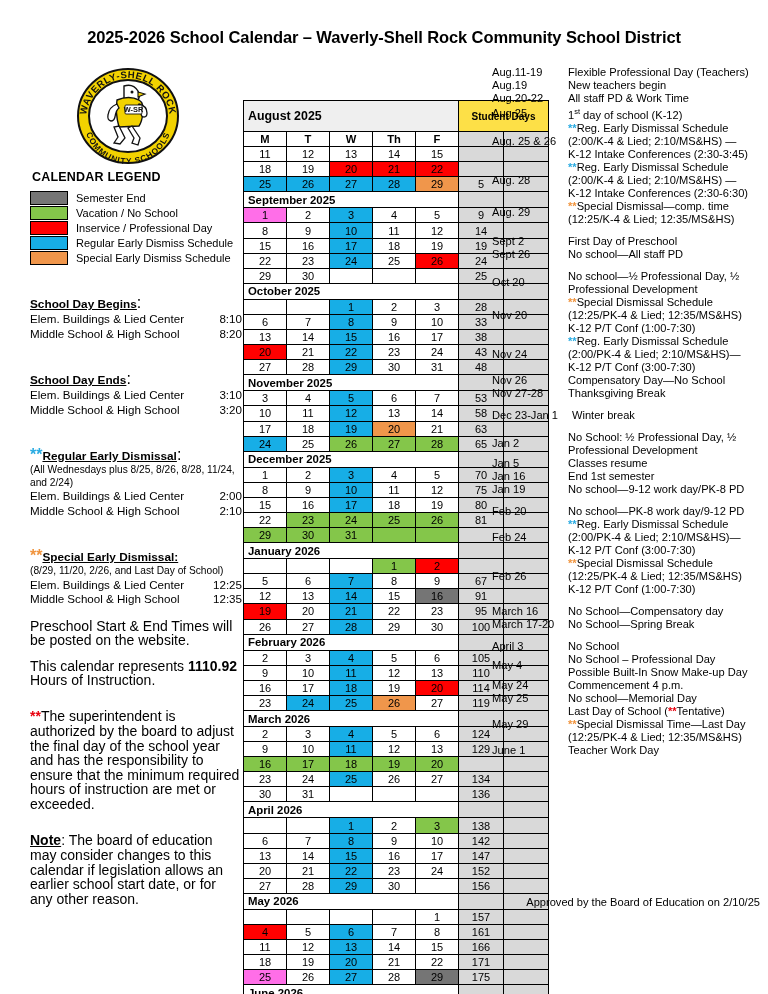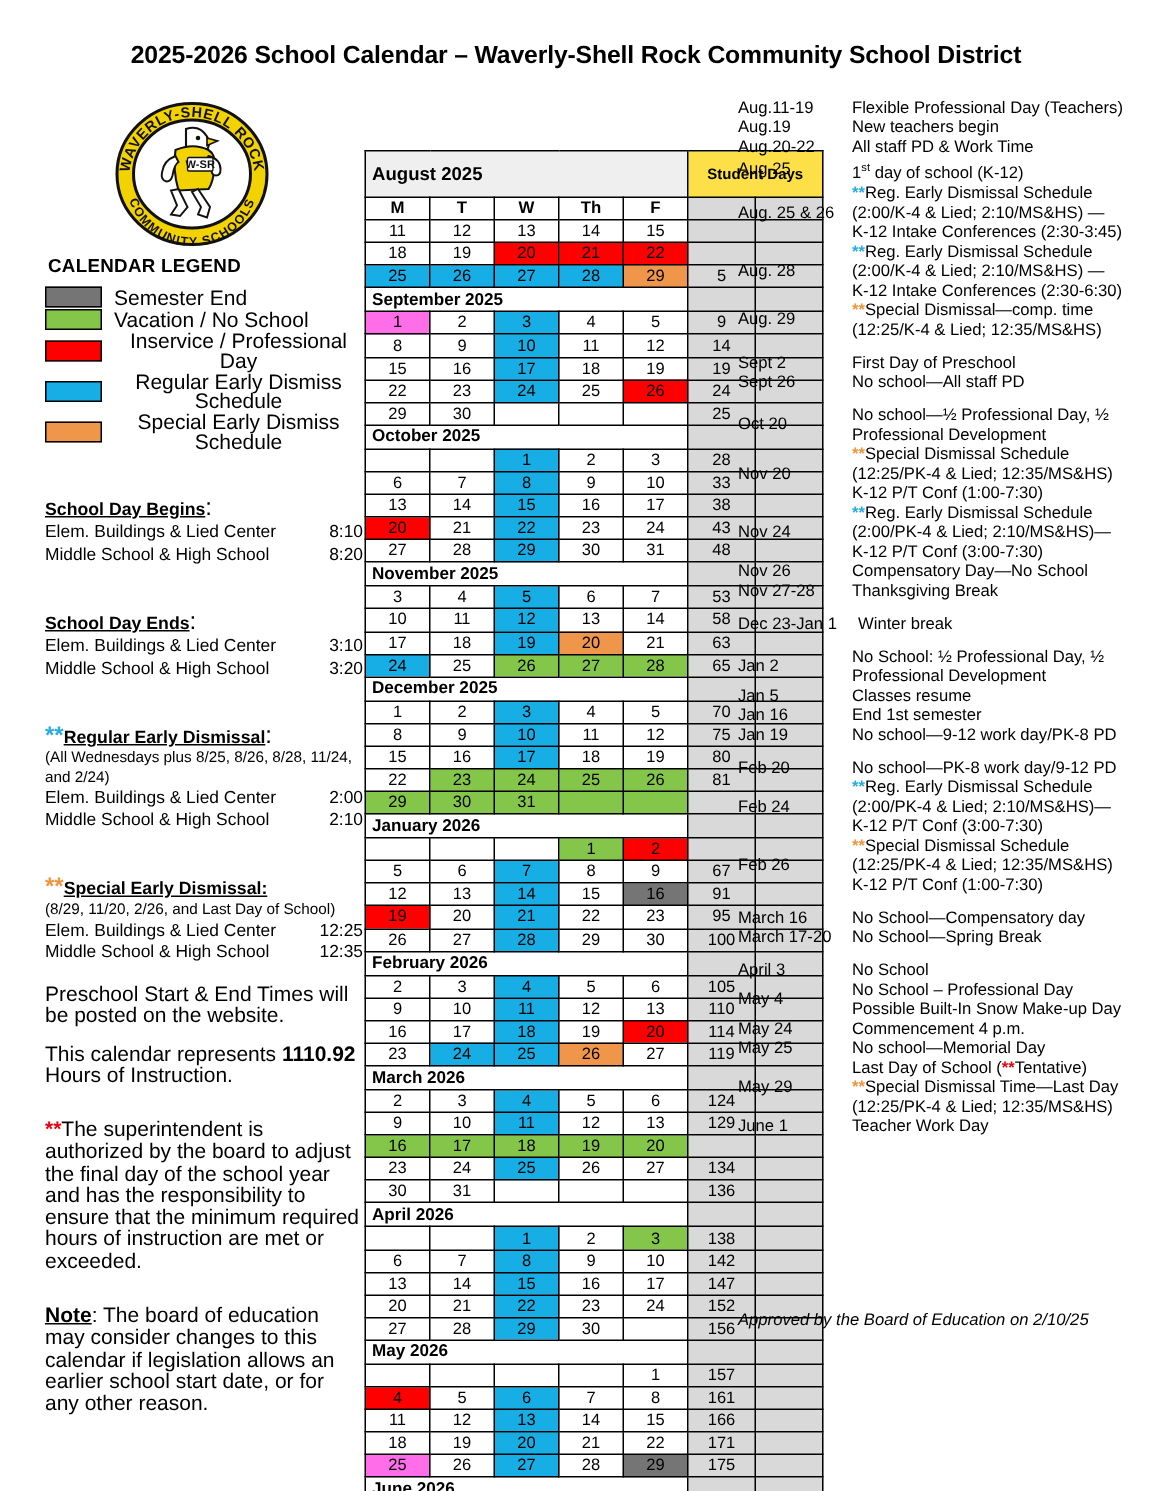--- a/index.html
+++ b/index.html
@@ -24,21 +24,21 @@
   }
   #logo-wrap{height:108px;position:relative;}
   #logo{position:absolute;left:42px;top:0;}
   .legend-title{
     font-size:12.5px;font-weight:bold;margin:0 0 7px 2px;letter-spacing:.2px;
   }
   .legend-row{display:flex;align-items:center;margin-bottom:1px;}
   .swatch{
     width:36px;height:12px;border:1px solid #000;margin-right:8px;flex:0 0 auto;
   }
-  .legend-label{font-size:14px;line-height:13px;text-align:center;}
+  .legend-label{font-size:11px;line-height:13px;}
   .blk{margin-top:29px;}
   .hd{font-size:11.8px;font-weight:bold;text-decoration:underline;}
   .stars-blue{color:#29ABE2;font-weight:bold;}
   .stars-org{color:#F0943E;font-weight:bold;}
   .stars-red{color:#E8000D;font-weight:bold;}
   .timerow{display:flex;justify-content:space-between;font-size:11.6px;line-height:14.5px;}
   .timerow .t-name{white-space:nowrap;}
   .timerow .t-val{white-space:nowrap;padding-left:6px;}
   .small{font-size:10.2px;line-height:12.5px;}
   .para{font-size:14px;line-height:14.2px;margin-top:12px;}
@@ -79,21 +79,21 @@
   
   #notes{
     position:absolute;left:492px;top:66px;width:268px;
     font-size:11.1px;line-height:13.0px;
   }
   .note{display:flex;align-items:center;}
   .note .n-date{flex:0 0 76px;white-space:nowrap;}
   .note .n-text{flex:1 1 auto;}
   .gap{height:9px;}
   .approved{
-    margin-top:8px;font-style:italic;font-size:11.1px;
+    margin-top:30px;font-size:11.1px;text-align:right;
   }
   sup{font-size:7.5px;vertical-align:super;}
 </style>
 </head>
 <body>
 
 <div id="page-title">2025-2026 School Calendar – Waverly-Shell Rock Community School District</div>
 
 <div id="left-col">
 

